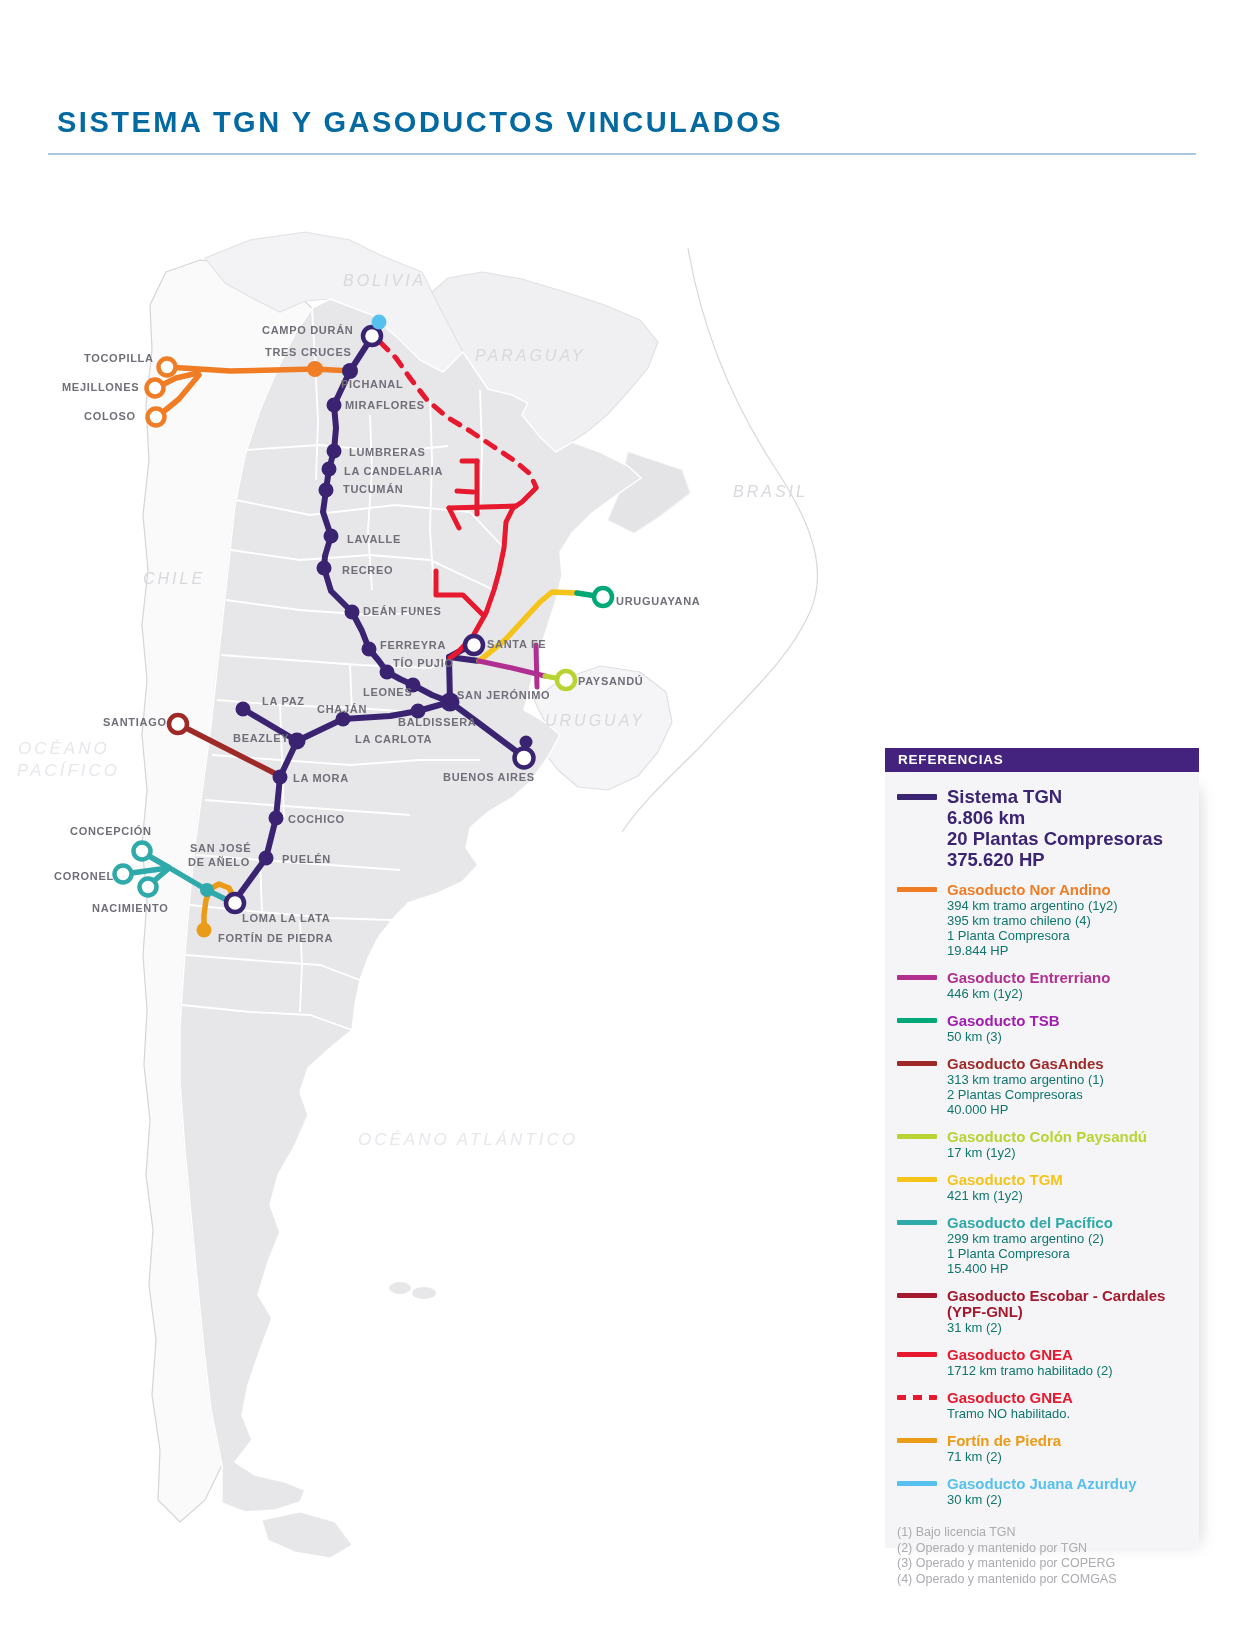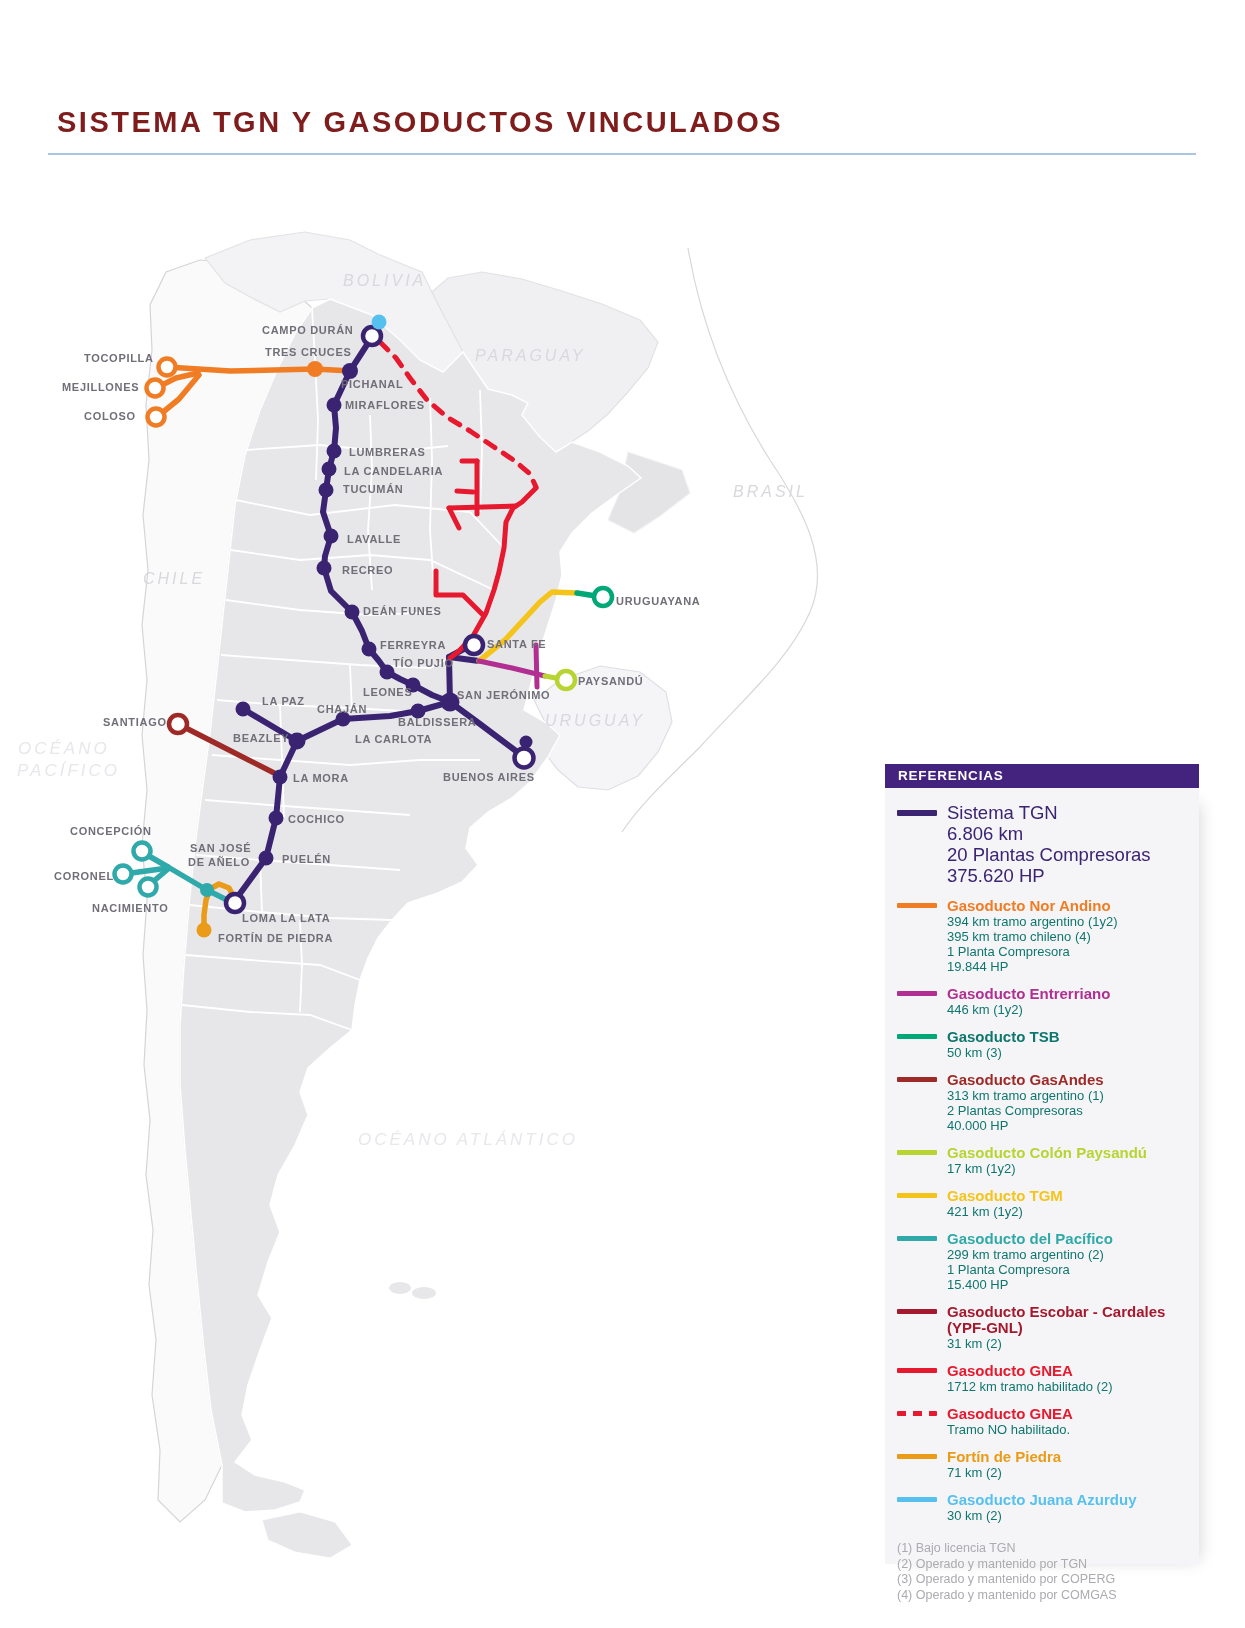--- a/index.html
+++ b/index.html
@@ -1,36 +1,36 @@
 <!DOCTYPE html>
 <html><head>
 <meta charset="utf-8">
 <style>
   html,body{margin:0;padding:0;background:#fff;}
   body{width:1245px;height:1628px;position:relative;font-family:"Liberation Sans",sans-serif;overflow:hidden;}
   .page{position:absolute;inset:0;}
   .page-title{position:absolute;left:57px;top:106px;margin:0;font-size:29px;font-weight:700;
-    letter-spacing:2.5px;color:#7f1d1d;}
+    letter-spacing:2.5px;color:#0369a1;}
   .title-rule{position:absolute;left:48px;top:153px;width:1148px;height:2px;background:#a9c6e2;}
   #map-svg{position:absolute;left:0;top:0;z-index:1;}
   .city{font-size:11px;font-weight:600;letter-spacing:.7px;fill:#716e78;}
   .region{font-size:16px;font-style:italic;font-weight:500;letter-spacing:3px;fill:#d8d8dd;}
   .region.light{fill:#e7e7ec;font-size:17px;}
   
-  .legend{position:absolute;left:885px;top:748px;width:314px;z-index:2;margin-top:16px;}
+  .legend{position:absolute;left:885px;top:748px;width:314px;z-index:2;}
   .legend-header{background:#44237f;color:#fff;font-size:13.5px;font-weight:700;letter-spacing:.8px;
     height:24px;line-height:24px;padding-left:13px;}
   .legend-body{background:#f5f5f7;height:740px;padding:14px 12px 22px 12px;
     box-shadow:10px 6px 16px -10px rgba(0,0,0,.18);}
   .entry{display:flex;gap:10px;margin-bottom:12px;}
   .swatch{flex:0 0 40px;height:5px;margin-top:5px;border-radius:1px;}
   .swatch.dashed{background:repeating-linear-gradient(90deg,var(--c) 0 9px,transparent 9px 16px)!important;}
   .entry .t{font-size:15px;font-weight:700;line-height:16px;}
   .entry .l{font-size:13px;color:#0f766e;line-height:15px;}
-  .entry.big .t,.entry.big .l{font-size:18.5px;font-weight:400;color:#3b2472;line-height:21px;}
+  .entry.big .t,.entry.big .l{font-size:18.5px;font-weight:700;color:#3b2472;line-height:21px;}
   .entry.big .swatch{margin-top:8px;height:6px;}
   .footnotes{margin-top:18px;}
   .footnotes div{font-size:12.5px;color:#ababb0;line-height:15.5px;}
 </style>
 </head>
 <body>
 
 <div class="page">
   <h1 class="page-title">SISTEMA TGN Y GASODUCTOS VINCULADOS</h1>
   <div class="title-rule"></div>
@@ -219,21 +219,21 @@
           <div class="entry">
             <span class="swatch" style="--c: #b02f90; background: rgb(176, 47, 144);"></span>
             <div>
               <div class="t" style="color: rgb(176, 47, 144);">Gasoducto Entrerriano</div>
               <div class="l">446 km (1y2)</div>
             </div>
           </div>
           <div class="entry">
             <span class="swatch" style="--c: #00a878; background: rgb(0, 168, 120);"></span>
             <div>
-              <div class="t" style="color: #0f766e;">Gasoducto TSB</div>
+              <div class="t" style="color: #a21caf;">Gasoducto TSB</div>
               <div class="l">50 km (3)</div>
             </div>
           </div>
           <div class="entry">
             <span class="swatch" style="--c: #9e2a28; background: rgb(158, 42, 40);"></span>
             <div>
               <div class="t" style="color: rgb(158, 42, 40);">Gasoducto GasAndes</div>
               <div class="l">313 km tramo argentino (1)</div>
               <div class="l">2 Plantas Compresoras</div>
               <div class="l">40.000 HP</div>

